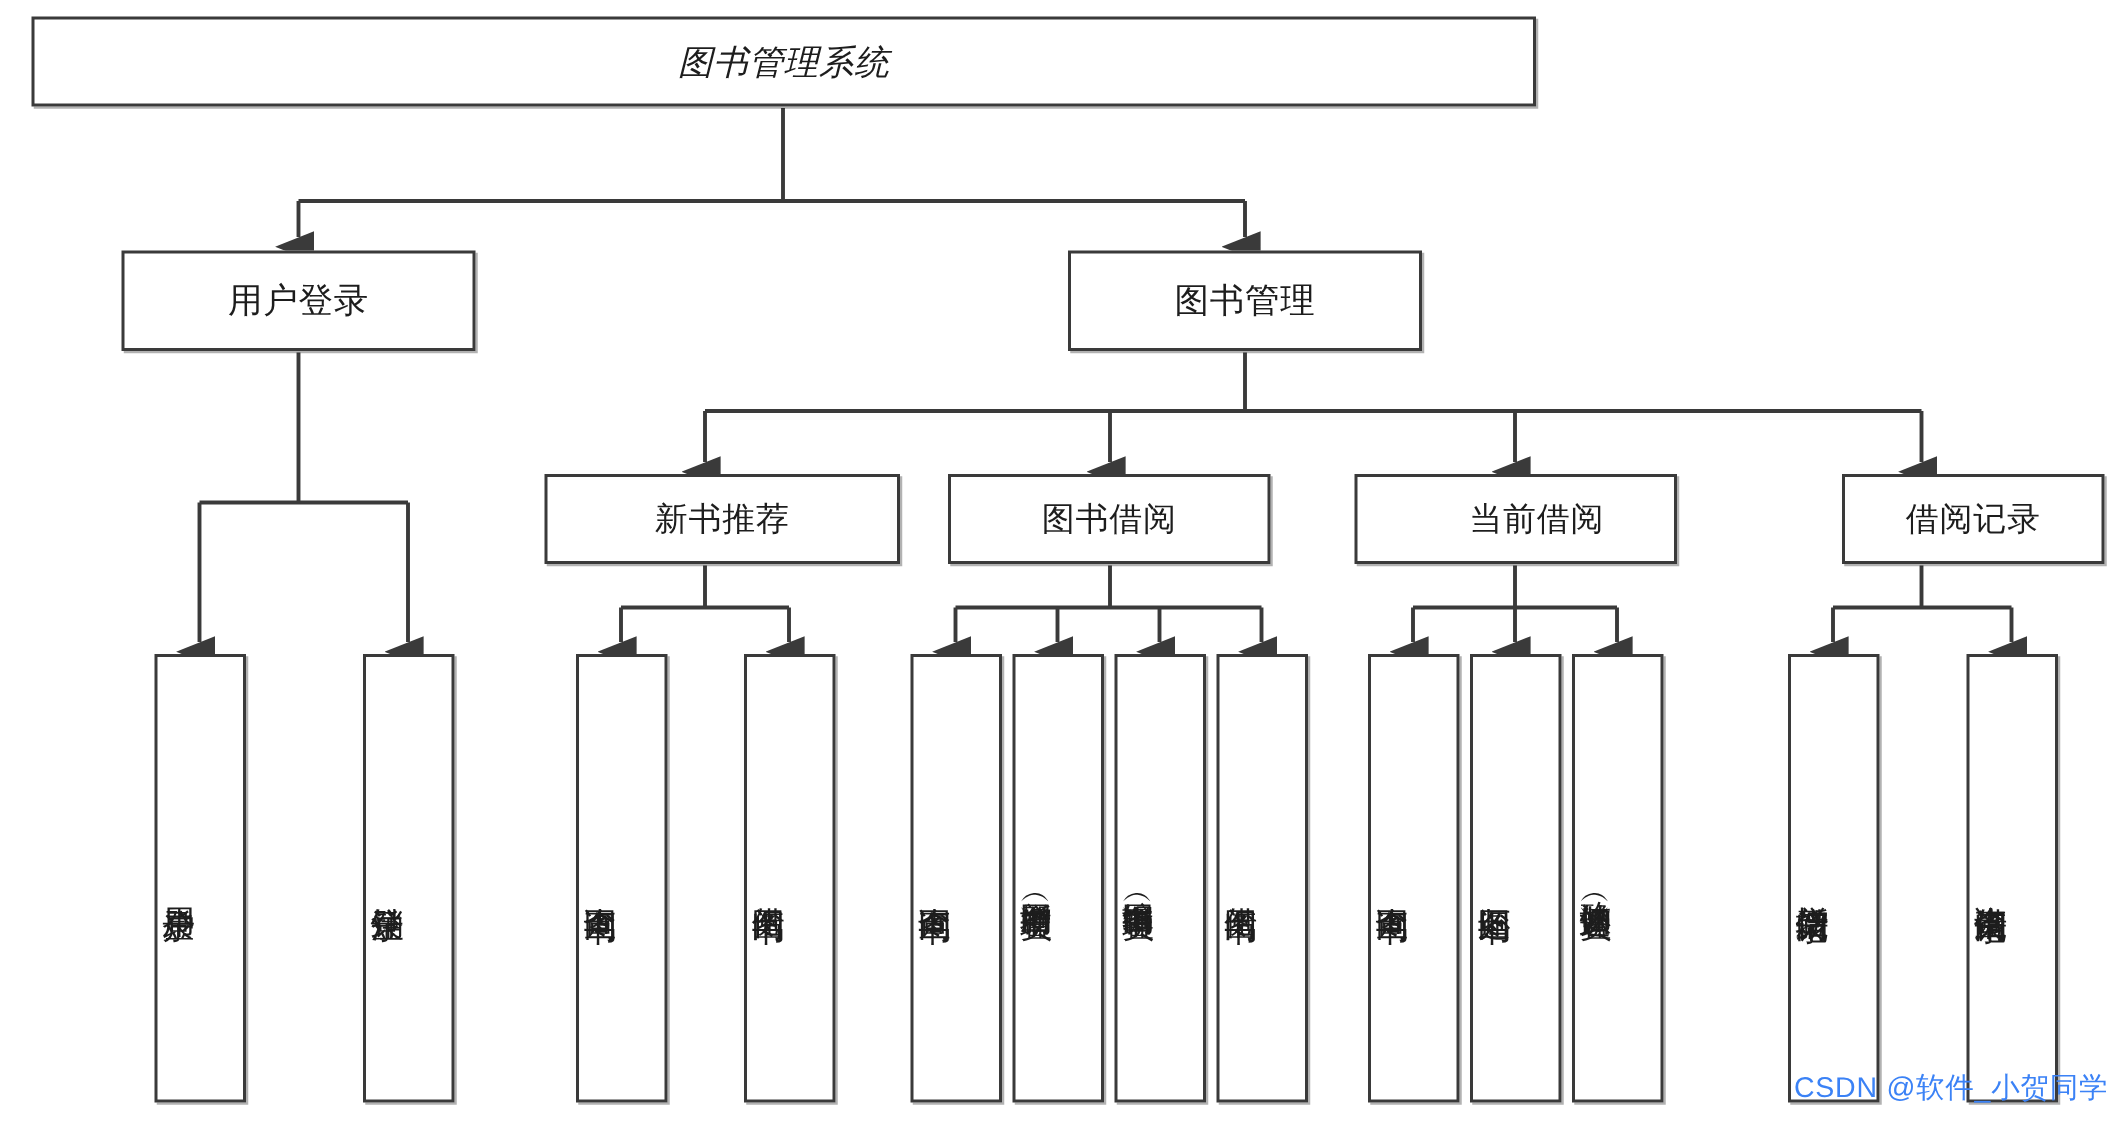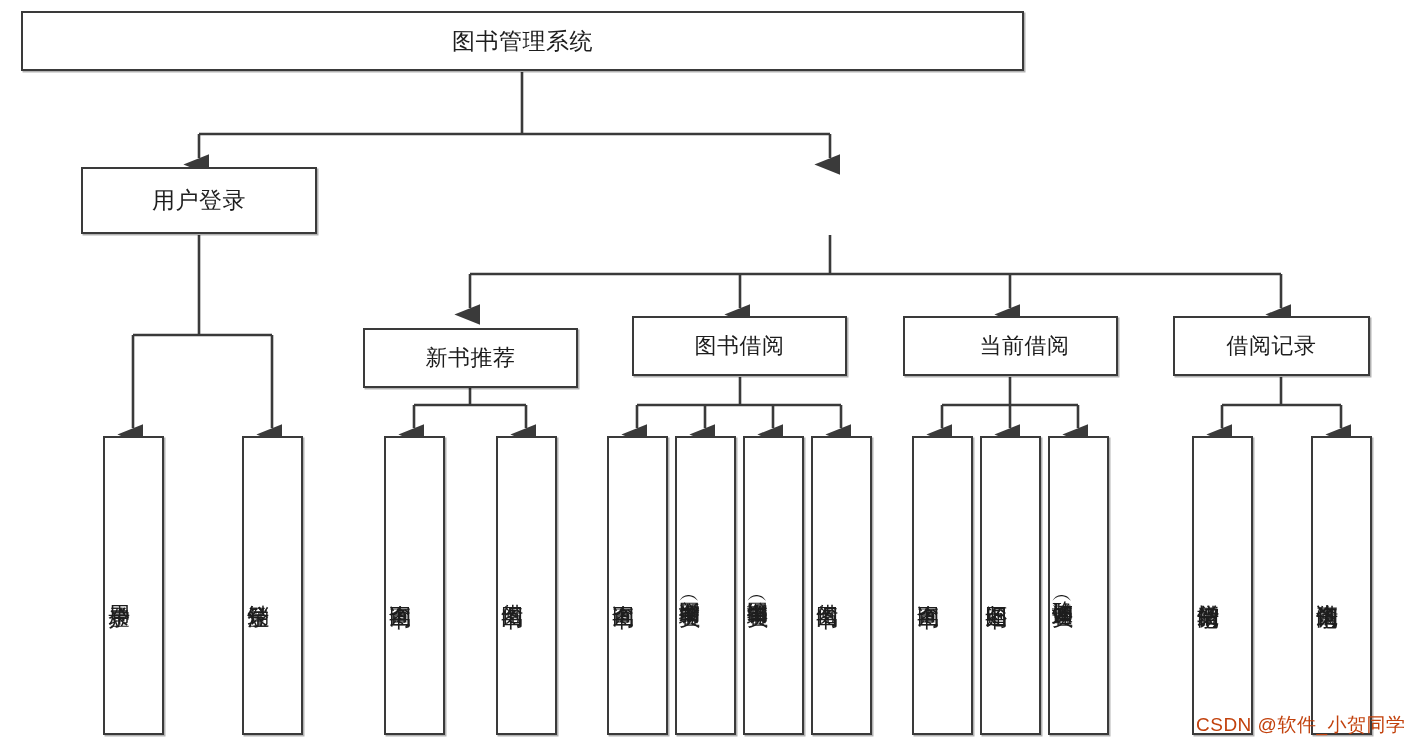--- a/index.html
+++ b/index.html
@@ -66,21 +66,21 @@
   }
   .node.leaf.tall-text .label {
     font-size: 21px;
     line-height: 1.22;
   }
   .watermark {
     position: absolute;
     left: 1196px;
     top: 712px;
     font-size: 19px;
-    color: #c2410c;
+    color: #3b82f6;
     letter-spacing: 0.5px;
     white-space: nowrap;
     user-select: none;
   }
 </style>
 </head>
 <body>
 
 <div id="diagram-root">
 
@@ -128,38 +128,41 @@
       <path d="M1010,405 L1010,428" marker-end="url(#arrow)"></path>
       <path d="M1078,405 L1078,428" marker-end="url(#arrow)"></path>
 
       <path d="M1281,377 L1281,405"></path>
       <path d="M1222,405 L1341,405"></path>
       <path d="M1222,405 L1222,428" marker-end="url(#arrow)"></path>
       <path d="M1341,405 L1341,428" marker-end="url(#arrow)"></path>
     </g>
   </svg>
 
-  <div class="node root" style="left:21px; top:11px; width:1003px; height:60px;">
+  <div class="node root" style="left:21px; top:11px; width:1003px; height:60px;font-style:italic;">
     <span class="label">图书管理系统</span>
   </div>
 
   <div class="node level2" style="left:81px; top:167px; width:236px; height:67px;">
     <span class="label">用户登录</span>
   </div>
-
-  <div class="node level3" style="left:363px; top:328px; width:215px; height:60px;">
+  <div class="node level2" style="left:712px; top:167px; width:236px; height:67px;">
+    <span class="label">图书管理</span>
+  </div>
+
+  <div class="node level3" style="left:363px; top:316px; width:237px; height:60px;">
     <span class="label">新书推荐</span>
   </div>
   <div class="node level3" style="left:632px; top:316px; width:215px; height:60px;justify-content:center;">
     <span class="label">图书借阅</span>
   </div>
   <div class="node level3" style="left:903px; top:316px; width:215px; height:60px;padding-left:28px;">
     <span class="label">当前借阅</span>
   </div>
-  <div class="node level3" style="left:1173px; top:316px; width:197px; height:60px;">
+  <div class="node level3" style="left:1228px; top:316px; width:175px; height:60px;">
     <span class="label">借阅记录</span>
   </div>
 
   <div class="node leaf" style="left:103px; top:436px; width:61px; height:299px;">
     <span class="label">用户登录</span>
   </div>
   <div class="node leaf" style="left:242px; top:436px; width:61px; height:299px;">
     <span class="label">注销登录</span>
   </div>
 

